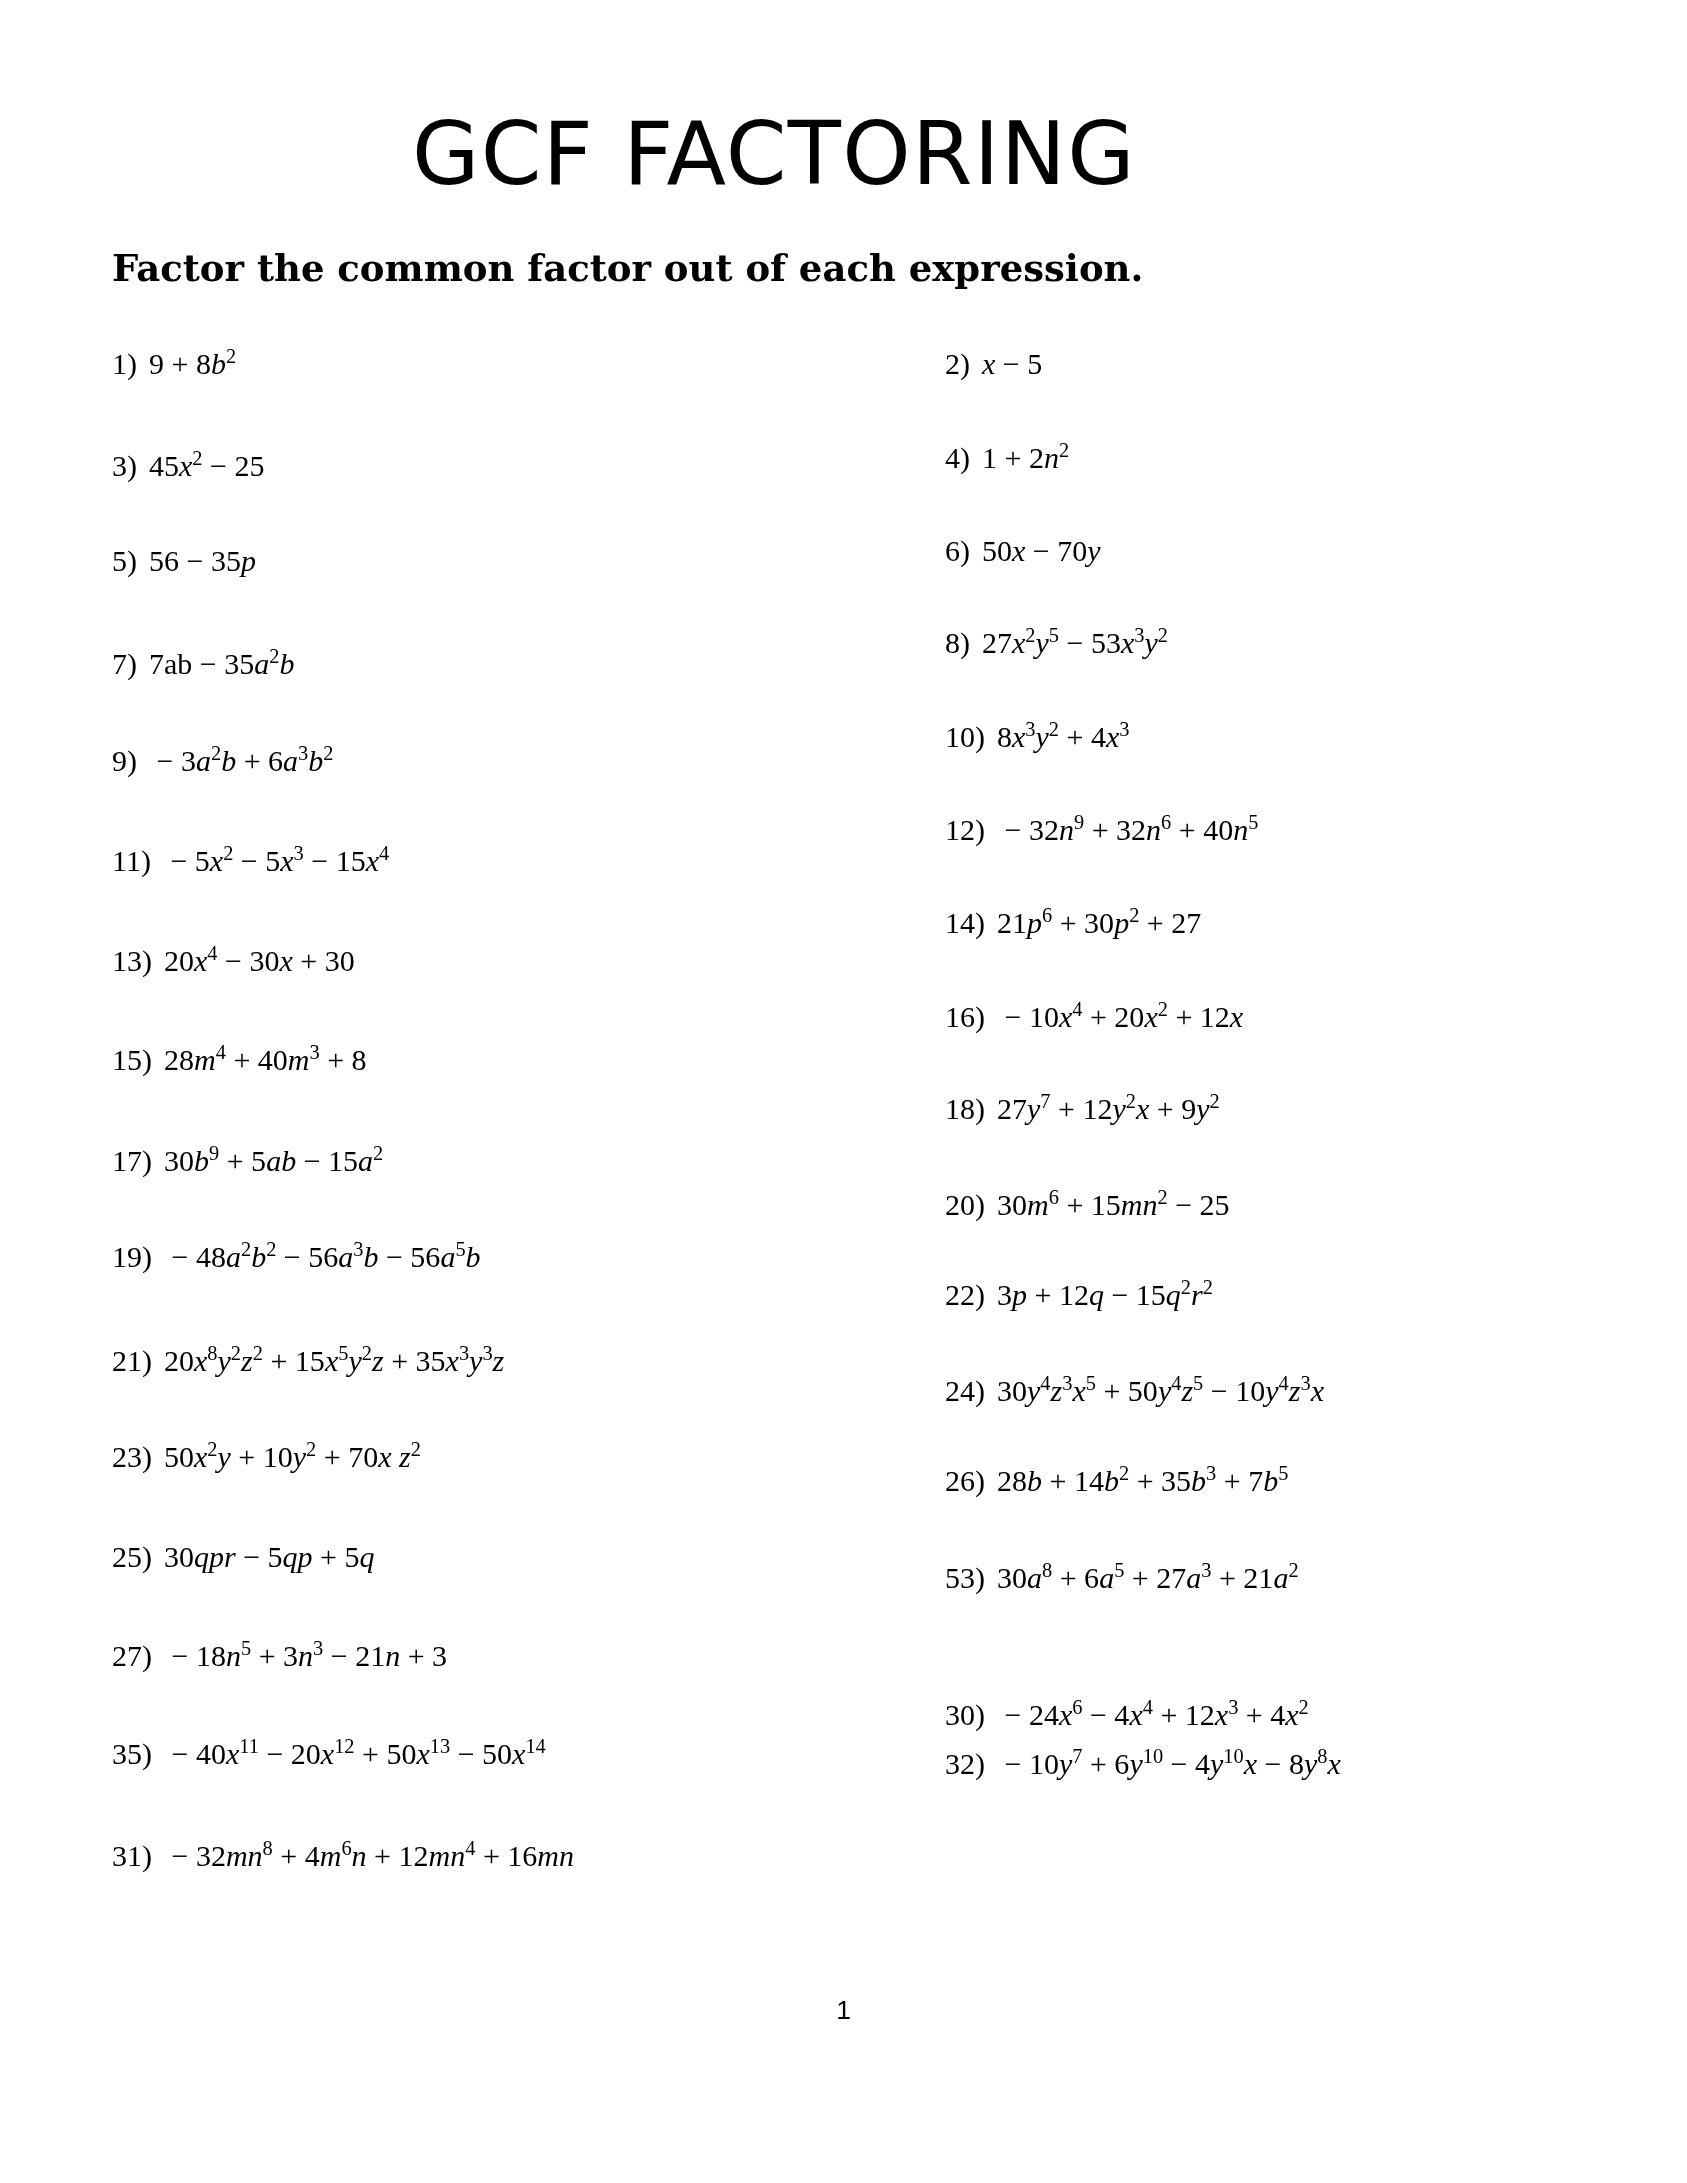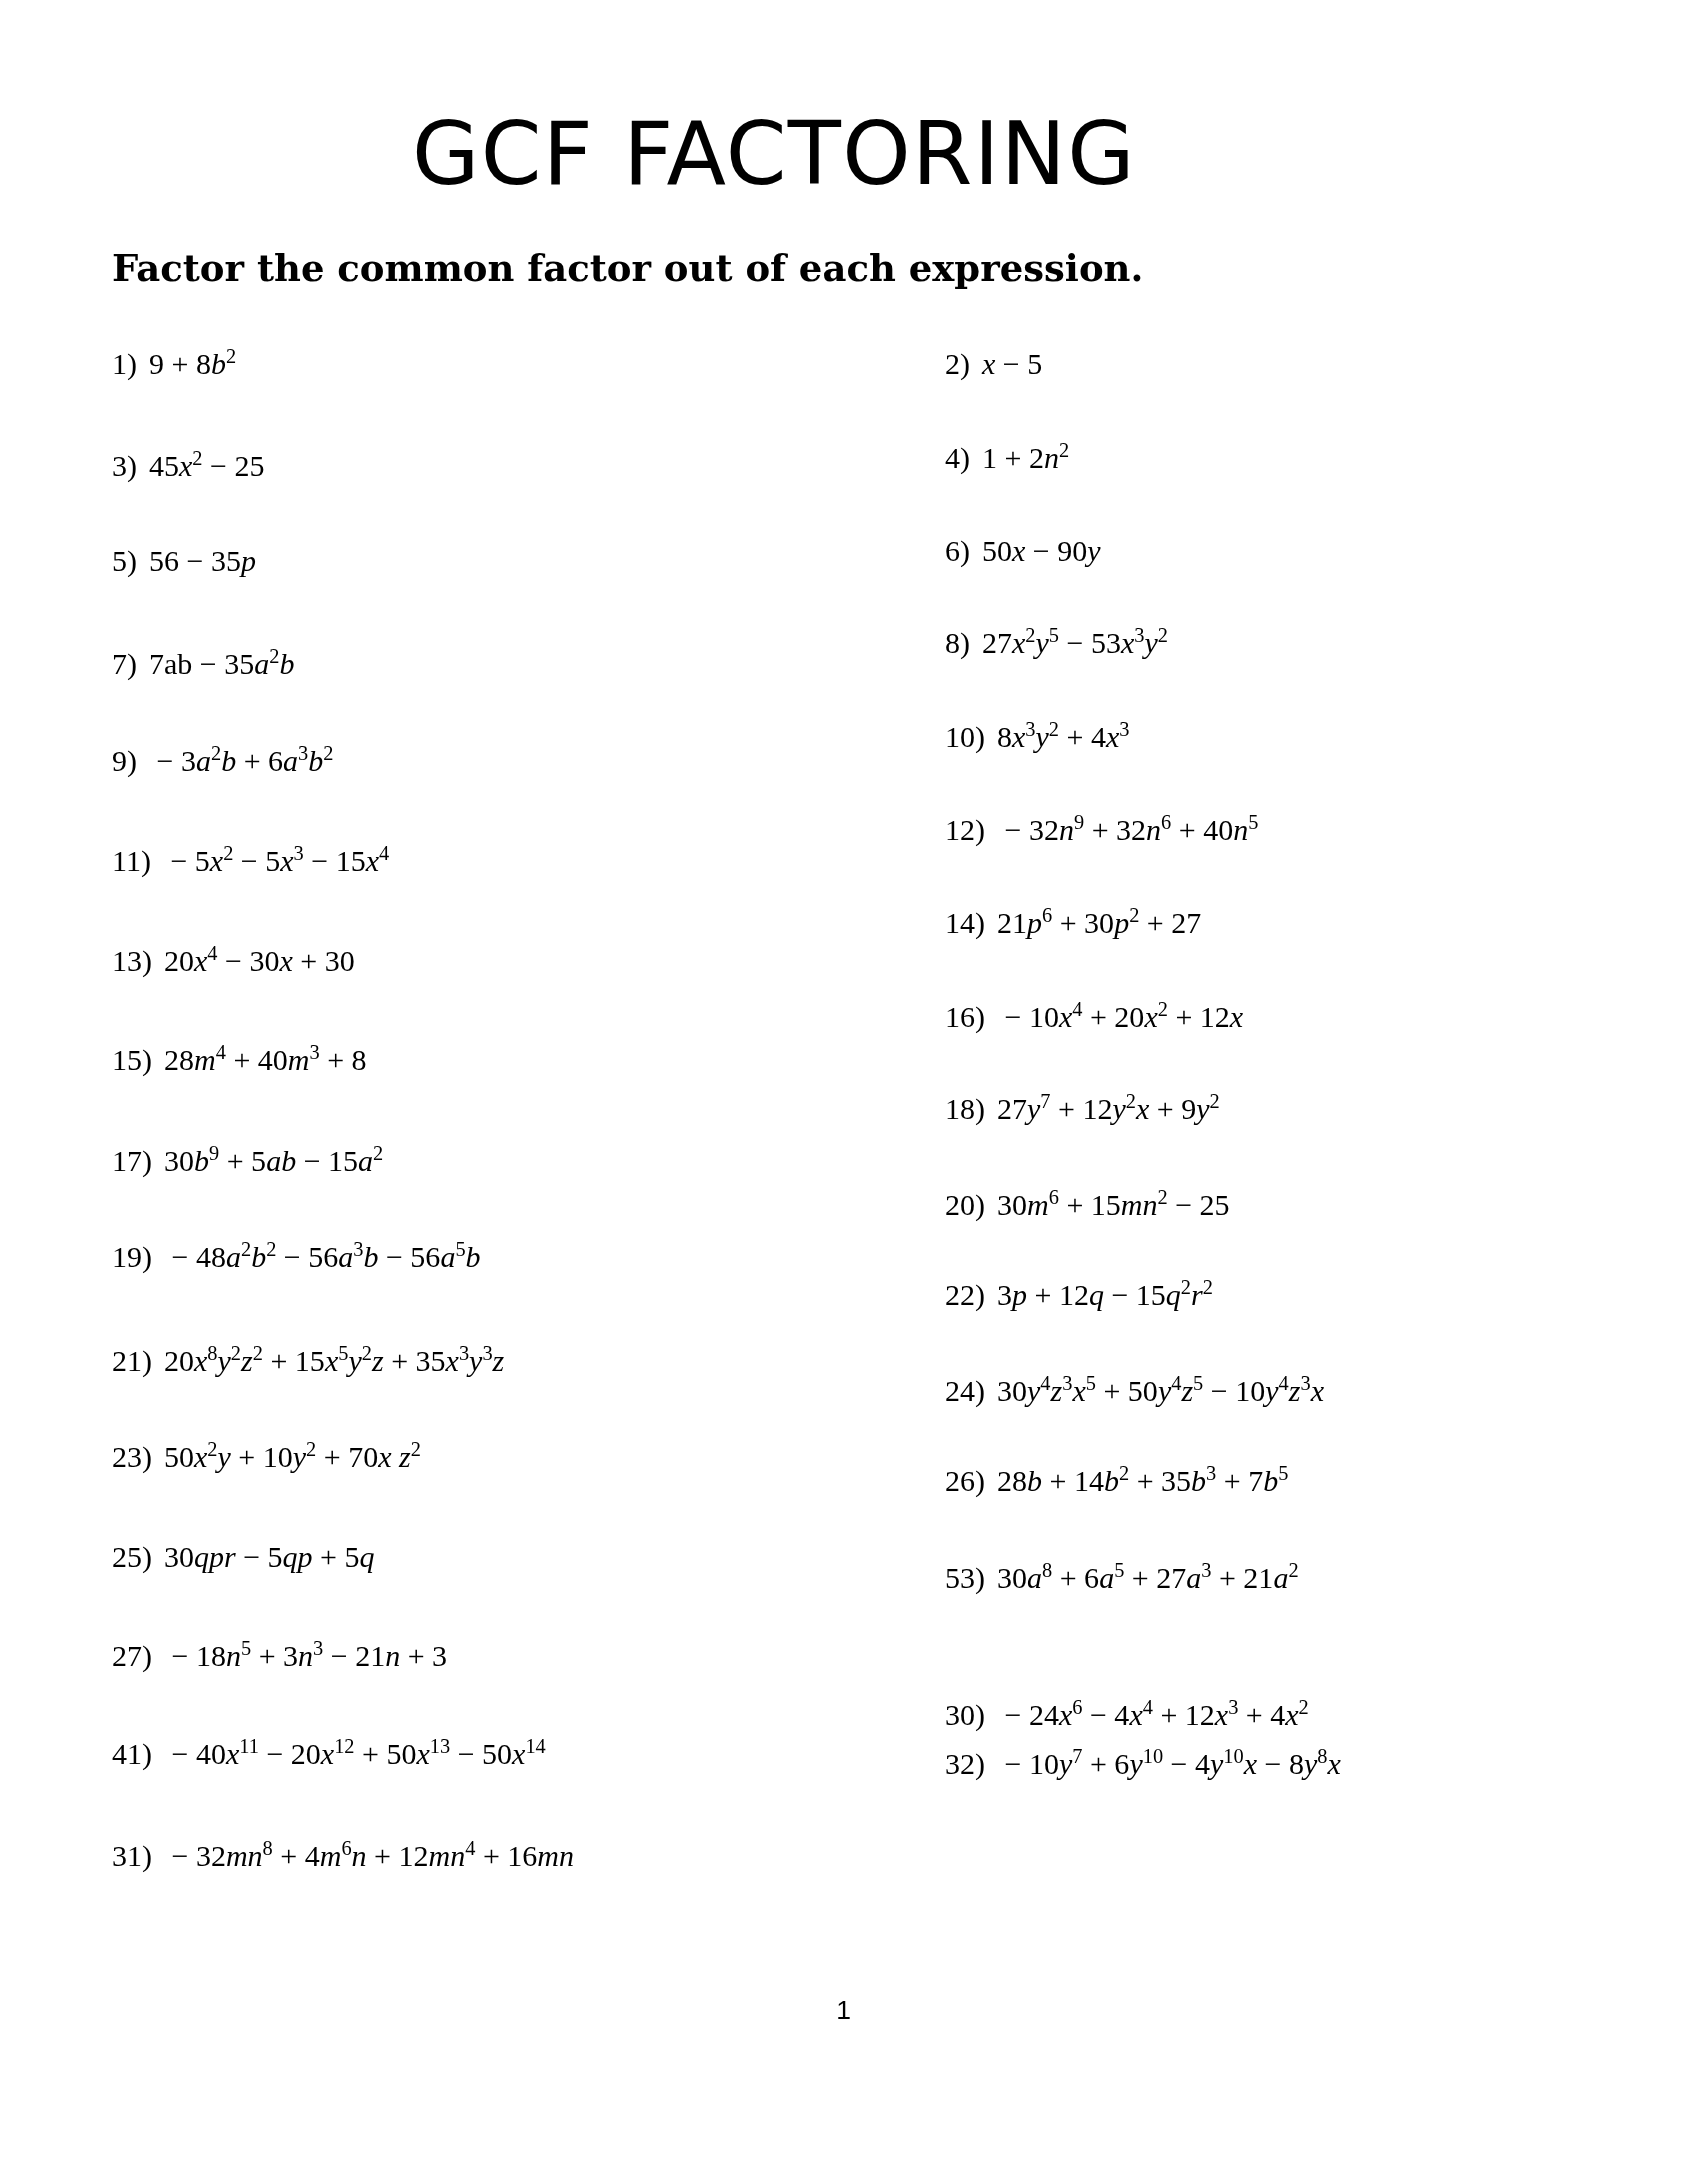--- a/index.html
+++ b/index.html
@@ -30,21 +30,21 @@
 
 <div class="title">GCF FACTORING</div>
 <div class="instructions">Factor the common factor out of each expression.</div>
 
 <div id="problems">
     <div class="problem" style="left: 112px; top: 349px;"><span class="num">1)</span><span class="expr"><span>9 + 8</span><i>b</i><sup>2</sup></span></div>
     <div class="problem" style="left: 945px; top: 349px;"><span class="num">2)</span><span class="expr"><i>x</i><span> − 5</span></span></div>
     <div class="problem" style="left: 112px; top: 451px;"><span class="num">3)</span><span class="expr"><span>45</span><i>x</i><sup>2</sup><span> − 25</span></span></div>
     <div class="problem" style="left: 945px; top: 443px;"><span class="num">4)</span><span class="expr"><span>1 + 2</span><i>n</i><sup>2</sup></span></div>
     <div class="problem" style="left: 112px; top: 546px;"><span class="num">5)</span><span class="expr"><span>56 − 35</span><i>p</i></span></div>
-    <div class="problem" style="left: 945px; top: 536px;"><span class="num">6)</span><span class="expr"><span>50</span><i>x</i><span> − 90</span><i>y</i></span></div>
+    <div class="problem" style="left: 945px; top: 536px;"><span class="num">6)</span><span class="expr"><span>50</span><i>x</i><span> − 70</span><i>y</i></span></div>
     <div class="problem" style="left: 112px; top: 649px;"><span class="num">7)</span><span class="expr"><span>7ab − 35</span><i>a</i><sup>2</sup><i>b</i></span></div>
     <div class="problem" style="left: 945px; top: 628px;"><span class="num">8)</span><span class="expr"><span>27</span><i>x</i><sup>2</sup><i>y</i><sup>5</sup><span> − 53</span><i>x</i><sup>3</sup><i>y</i><sup>2</sup></span></div>
     <div class="problem" style="left: 112px; top: 746px;"><span class="num">9)</span><span class="expr"><span> − 3</span><i>a</i><sup>2</sup><i>b</i><span> + 6</span><i>a</i><sup>3</sup><i>b</i><sup>2</sup></span></div>
     <div class="problem" style="left: 945px; top: 722px;"><span class="num">10)</span><span class="expr"><span>8</span><i>x</i><sup>3</sup><i>y</i><sup>2</sup><span> + 4</span><i>x</i><sup>3</sup></span></div>
     <div class="problem" style="left: 112px; top: 846px;"><span class="num">11)</span><span class="expr"><span> − 5</span><i>x</i><sup>2</sup><span> − 5</span><i>x</i><sup>3</sup><span> − 15</span><i>x</i><sup>4</sup></span></div>
     <div class="problem" style="left: 945px; top: 815px;"><span class="num">12)</span><span class="expr"><span> − 32</span><i>n</i><sup>9</sup><span> + 32</span><i>n</i><sup>6</sup><span> + 40</span><i>n</i><sup>5</sup></span></div>
     <div class="problem" style="left: 112px; top: 946px;"><span class="num">13)</span><span class="expr"><span>20</span><i>x</i><sup>4</sup><span> − 30</span><i>x</i><span> + 30</span></span></div>
     <div class="problem" style="left: 945px; top: 908px;"><span class="num">14)</span><span class="expr"><span>21</span><i>p</i><sup>6</sup><span> + 30</span><i>p</i><sup>2</sup><span> + 27</span></span></div>
     <div class="problem" style="left: 112px; top: 1045px;"><span class="num">15)</span><span class="expr"><span>28</span><i>m</i><sup>4</sup><span> + 40</span><i>m</i><sup>3</sup><span> + 8</span></span></div>
     <div class="problem" style="left: 945px; top: 1002px;"><span class="num">16)</span><span class="expr"><span> − 10</span><i>x</i><sup>4</sup><span> + 20</span><i>x</i><sup>2</sup><span> + 12</span><i>x</i></span></div>
@@ -53,20 +53,20 @@
     <div class="problem" style="left: 112px; top: 1242px;"><span class="num">19)</span><span class="expr"><span> − 48</span><i>a</i><sup>2</sup><i>b</i><sup>2</sup><span> − 56</span><i>a</i><sup>3</sup><i>b</i><span> − 56</span><i>a</i><sup>5</sup><i>b</i></span></div>
     <div class="problem" style="left: 945px; top: 1190px;"><span class="num">20)</span><span class="expr"><span>30</span><i>m</i><sup>6</sup><span> + 15</span><i>mn</i><sup>2</sup><span> − 25</span></span></div>
     <div class="problem" style="left: 112px; top: 1346px;"><span class="num">21)</span><span class="expr"><span>20</span><i>x</i><sup>8</sup><i>y</i><sup>2</sup><i>z</i><sup>2</sup><span> + 15</span><i>x</i><sup>5</sup><i>y</i><sup>2</sup><i>z</i><span> + 35</span><i>x</i><sup>3</sup><i>y</i><sup>3</sup><i>z</i></span></div>
     <div class="problem" style="left: 945px; top: 1280px;"><span class="num">22)</span><span class="expr"><span>3</span><i>p</i><span> + 12</span><i>q</i><span> − 15</span><i>q</i><sup>2</sup><i>r</i><sup>2</sup></span></div>
     <div class="problem" style="left: 112px; top: 1442px; text-align: center;"><span class="num">23)</span><span class="expr"><span>50</span><i>x</i><sup>2</sup><i>y</i><span> + 10</span><i>y</i><sup>2</sup><span> + 70</span><i>x z</i><sup>2</sup></span></div>
     <div class="problem" style="left: 945px; top: 1376px;"><span class="num">24)</span><span class="expr"><span>30</span><i>y</i><sup>4</sup><i>z</i><sup>3</sup><i>x</i><sup>5</sup><span> + 50</span><i>y</i><sup>4</sup><i>z</i><sup>5</sup><span> − 10</span><i>y</i><sup>4</sup><i>z</i><sup>3</sup><i>x</i></span></div>
     <div class="problem" style="left: 112px; top: 1542px;"><span class="num">25)</span><span class="expr"><span>30</span><i>qpr</i><span> − 5</span><i>qp</i><span> + 5</span><i>q</i></span></div>
     <div class="problem" style="left: 945px; top: 1466px;"><span class="num">26)</span><span class="expr"><span>28</span><i>b</i><span> + 14</span><i>b</i><sup>2</sup><span> + 35</span><i>b</i><sup>3</sup><span> + 7</span><i>b</i><sup>5</sup></span></div>
     <div class="problem" style="left: 112px; top: 1641px;"><span class="num">27)</span><span class="expr"><span> − 18</span><i>n</i><sup>5</sup><span> + 3</span><i>n</i><sup>3</sup><span> − 21</span><i>n</i><span> + 3</span></span></div>
     <div class="problem" style="left: 945px; top: 1563px;"><span class="num">53)</span><span class="expr"><span>30</span><i>a</i><sup>8</sup><span> + 6</span><i>a</i><sup>5</sup><span> + 27</span><i>a</i><sup>3</sup><span> + 21</span><i>a</i><sup>2</sup></span></div>
-    <div class="problem" style="left: 112px; top: 1739px;"><span class="num">41)</span><span class="expr"><span> − 40</span><i>x</i><sup>11</sup><span> − 20</span><i>x</i><sup>12</sup><span> + 50</span><i>x</i><sup>13</sup><span> − 50</span><i>x</i><sup>14</sup></span></div>
+    <div class="problem" style="left: 112px; top: 1739px;"><span class="num">35)</span><span class="expr"><span> − 40</span><i>x</i><sup>11</sup><span> − 20</span><i>x</i><sup>12</sup><span> + 50</span><i>x</i><sup>13</sup><span> − 50</span><i>x</i><sup>14</sup></span></div>
     <div class="problem" style="left: 945px; top: 1652px; margin-top: 48px;"><span class="num">30)</span><span class="expr"><span> − 24</span><i>x</i><sup>6</sup><span> − 4</span><i>x</i><sup>4</sup><span> + 12</span><i>x</i><sup>3</sup><span> + 4</span><i>x</i><sup>2</sup></span></div>
     <div class="problem" style="left: 112px; top: 1841px;"><span class="num">31)</span><span class="expr"><span> − 32</span><i>mn</i><sup>8</sup><span> + 4</span><i>m</i><sup>6</sup><i>n</i><span> + 12</span><i>mn</i><sup>4</sup><span> + 16</span><i>mn</i></span></div>
     <div class="problem" style="left: 945px; top: 1749px;"><span class="num">32)</span><span class="expr"><span> − 10</span><i>y</i><sup>7</sup><span> + 6</span><i>y</i><sup>10</sup><span> − 4</span><i>y</i><sup>10</sup><i>x</i><span> − 8</span><i>y</i><sup>8</sup><i>x</i></span></div>
   </div>
 
 <div class="page-number">1</div>
 
 
 </body></html>

